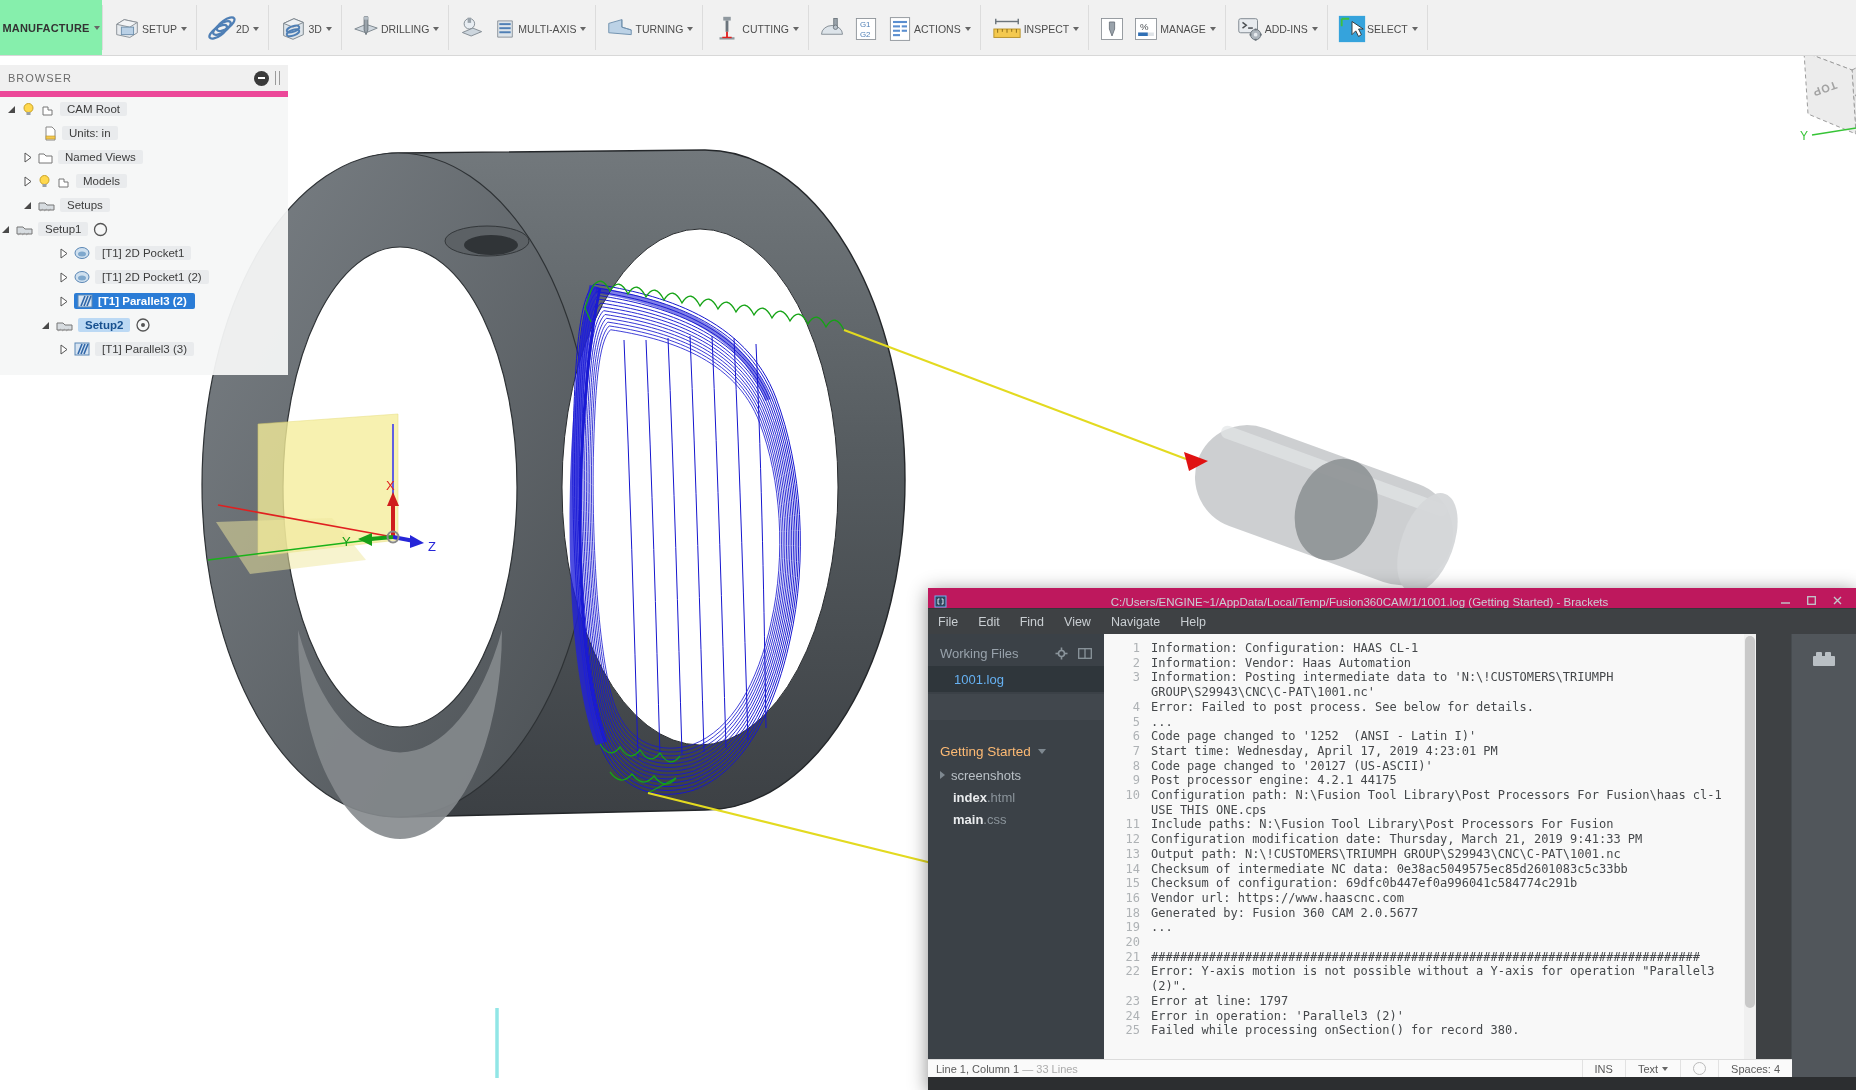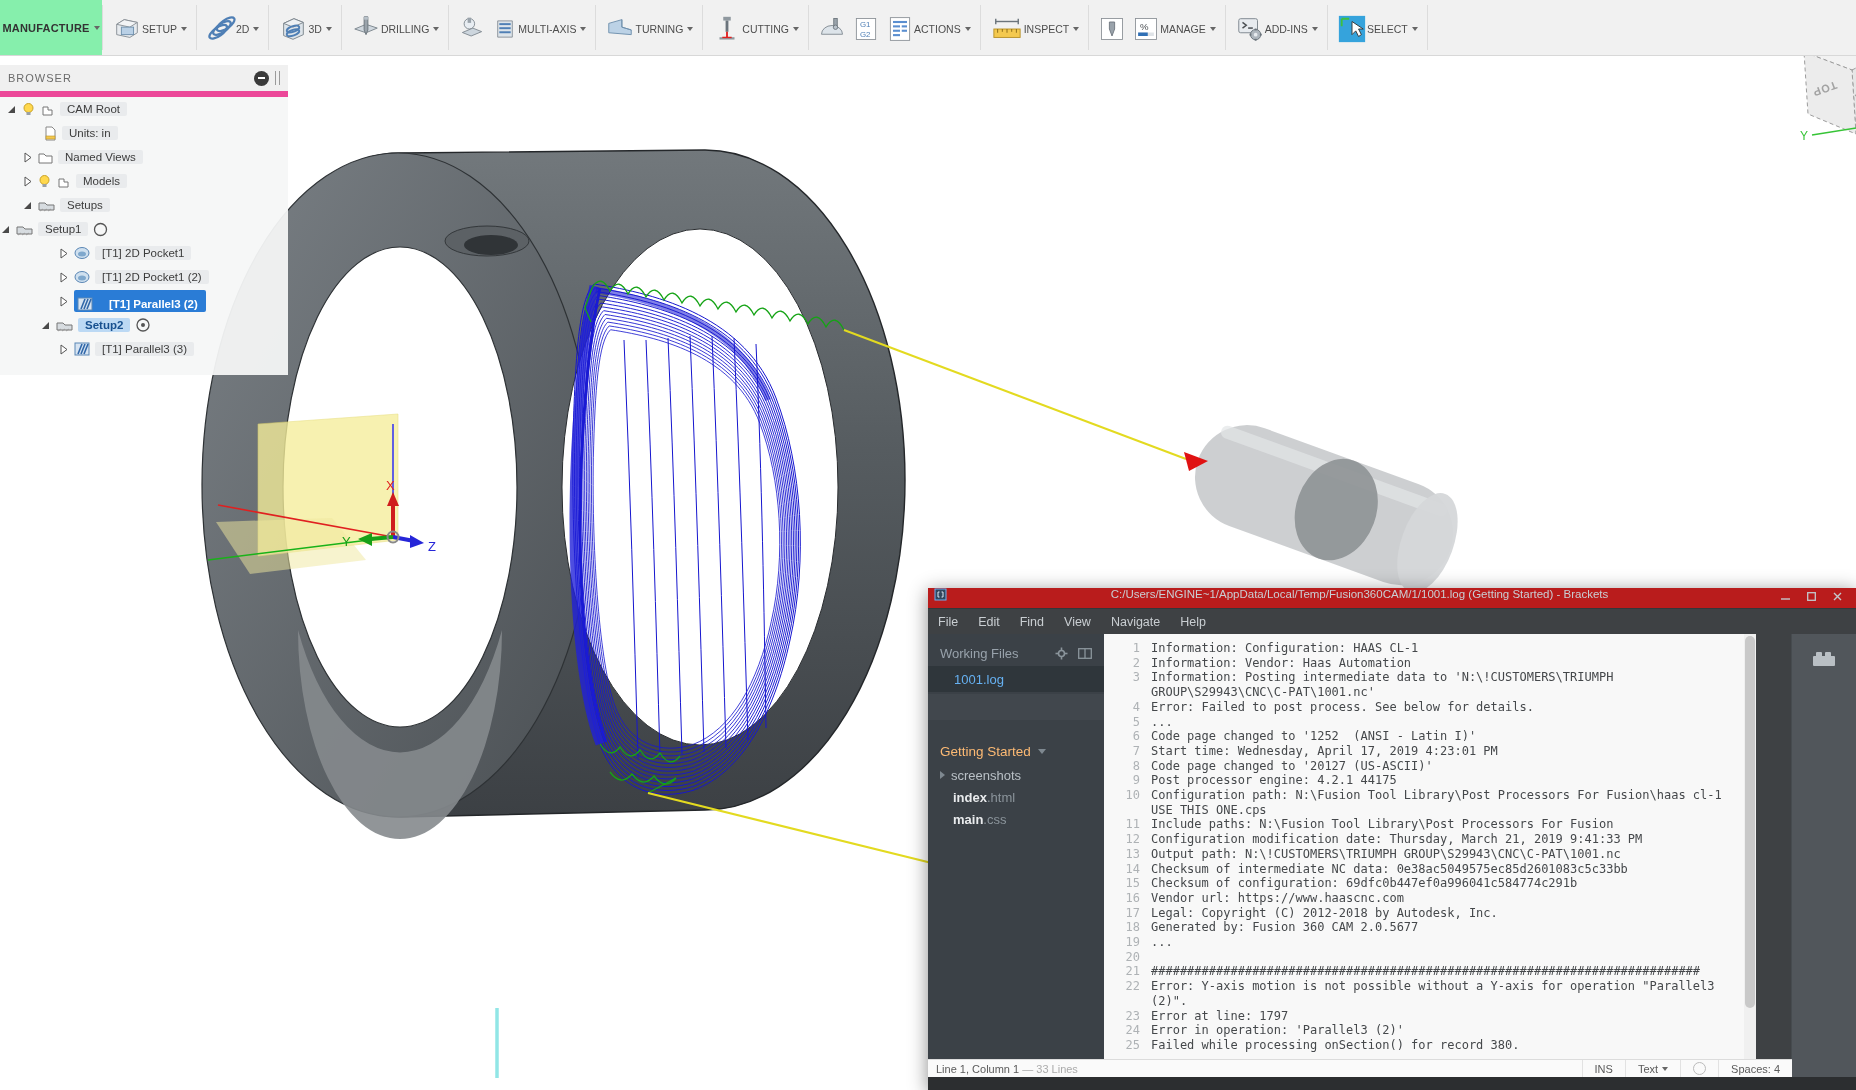--- a/index.html
+++ b/index.html
@@ -28,28 +28,28 @@
   .br-head{height:26px;display:flex;align-items:center;background:#f0f0f0;border-bottom:6px solid #ec4899;
            color:#6b6b6b;font-size:11px;letter-spacing:1px;padding:0 8px}
   .br-head .sp{flex:1}
   .collapse-dot{width:15px;height:15px;border-radius:50%;background:#3a3a3a;color:#fff;display:flex;
                 align-items:center;justify-content:center}
   .collapse-dot i{display:block;width:7px;height:2px;background:#fff}
   .panel-handle{width:3px;height:14px;border-left:1px solid #9a9a9a;border-right:1px solid #9a9a9a;margin-left:6px}
   .br-row{height:24px;display:flex;align-items:center;gap:5px}
   .br-row svg{flex:none}
   .lbl{background:#e9ebed;border-radius:2px;padding:1px 7px;white-space:nowrap}
-  .wrap-sel{display:flex;align-items:center;gap:16px;background:#2a7cd6;border-radius:2px;padding:7px 8px 1px 3px}
+  .wrap-sel{display:flex;align-items:center;gap:5px;background:#2a7cd6;border-radius:2px;padding:1px 8px 1px 3px}
   .wrap-sel .lbl{background:transparent;color:#fff;font-weight:bold;padding:0}
   .lbl-setup2{background:#bcd9f4;color:#17508f;font-weight:bold}
 
   
   .bw{position:absolute;left:928px;top:588px;width:928px;height:502px;z-index:4;background:#3e4144;
       box-shadow:0 3px 18px rgba(0,0,0,.45);font-family:"Liberation Sans",sans-serif}
-  .bw-title{height:20px;display:flex;align-items:flex-start;color:#c9ced3;font-size:11.5px;background:#b91c1c;
+  .bw-title{height:20px;display:flex;align-items:flex-end;color:#c9ced3;font-size:11.5px;background:#be185d;
             border-bottom:1px solid #34373a;padding:0 6px}
   .bw-title .ttl{flex:1;text-align:center;white-space:nowrap;overflow:hidden}
   .winbtn{width:26px;height:16px;display:flex;align-items:center;justify-content:center;color:#c3c8cc}
   .bw-menu{height:26px;display:flex;align-items:center;background:#3e4144;color:#c9ced2;font-size:12.5px}
   .bw-menu .mi{padding:0 10px;height:100%;display:flex;align-items:center}
   .bw-body{position:absolute;left:0;top:46px;right:0;bottom:30px;display:flex}
   .sb{width:176px;background:#3b4147;color:#c6ccd1;font-size:13px;position:relative;flex:none}
   .sb-h{height:26px;display:flex;align-items:center;padding:0 12px;color:#98a2ab;margin-top:6px}
   .sb-h .sp{flex:1}
   .file-row{height:26px;display:flex;align-items:center;padding-left:26px;background:#2f363b;color:#66b1f2}
@@ -710,24 +710,20 @@
         </div>
       <div class="code-row">
           <span class="ln">15</span>
           <span class="ct">Checksum of configuration: 69dfc0b447ef0a996041c584774c291b</span>
         </div>
       <div class="code-row">
           <span class="ln">16</span>
           <span class="ct">Vendor url: https://www.haascnc.com</span>
         </div>
       <div class="code-row">
-          <span class="ln">17</span>
-          <span class="ct">Legal: Copyright (C) 2012-2018 by Autodesk, Inc.</span>
-        </div>
-      <div class="code-row">
           <span class="ln">18</span>
           <span class="ct">Generated by: Fusion 360 CAM 2.0.5677</span>
         </div>
       <div class="code-row">
           <span class="ln">19</span>
           <span class="ct">...</span>
         </div>
       <div class="code-row">
           <span class="ln">20</span>
           <span class="ct"></span>

